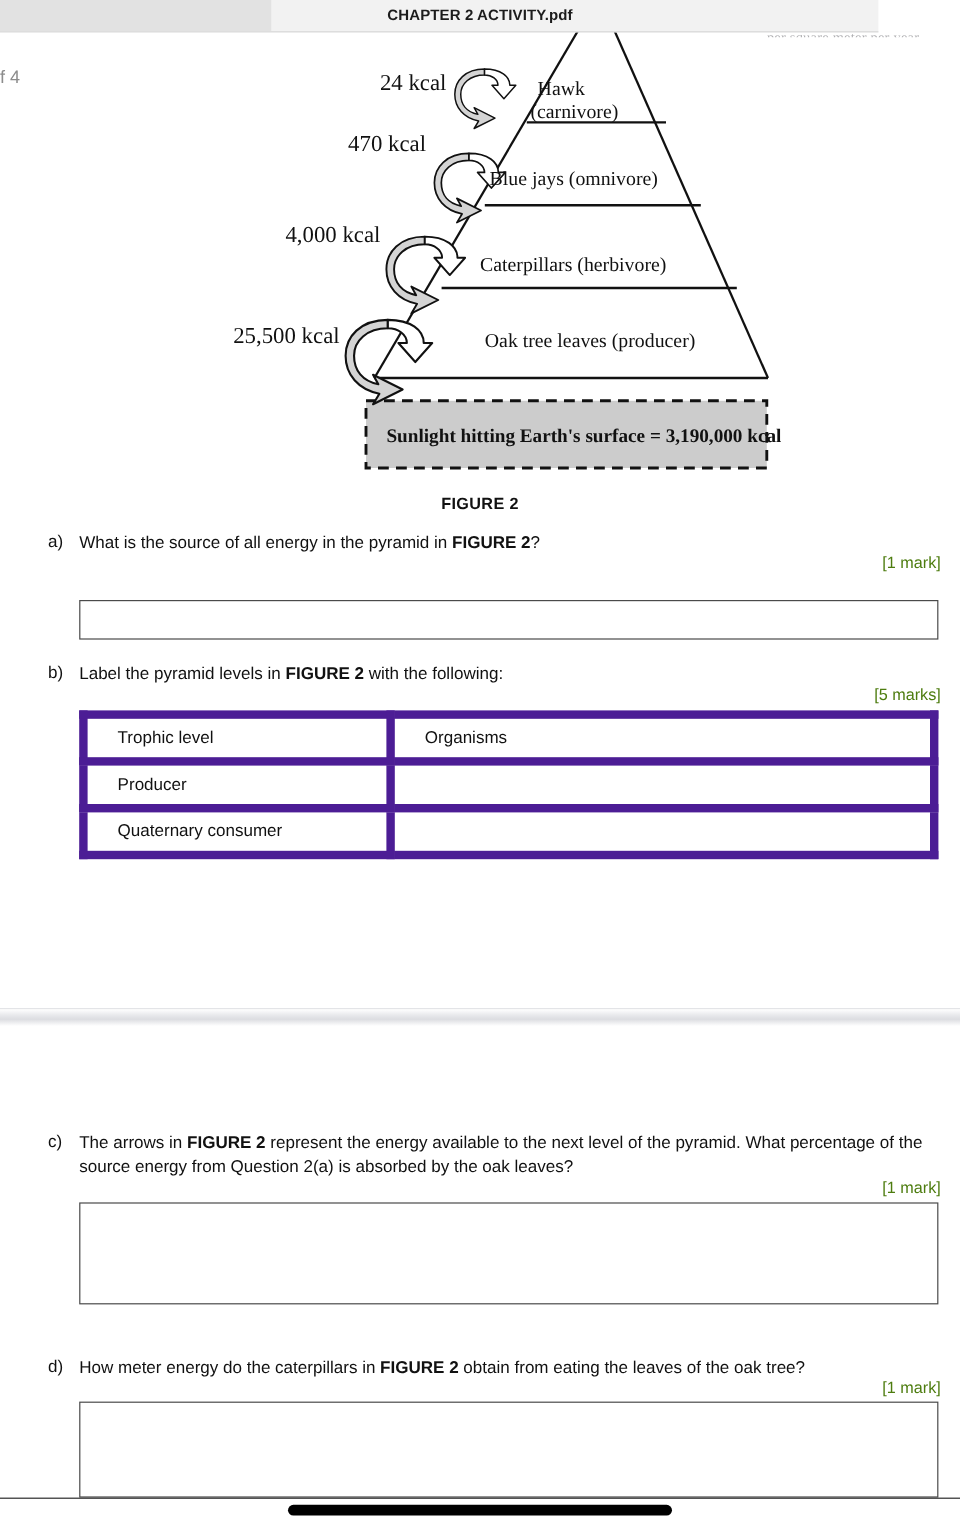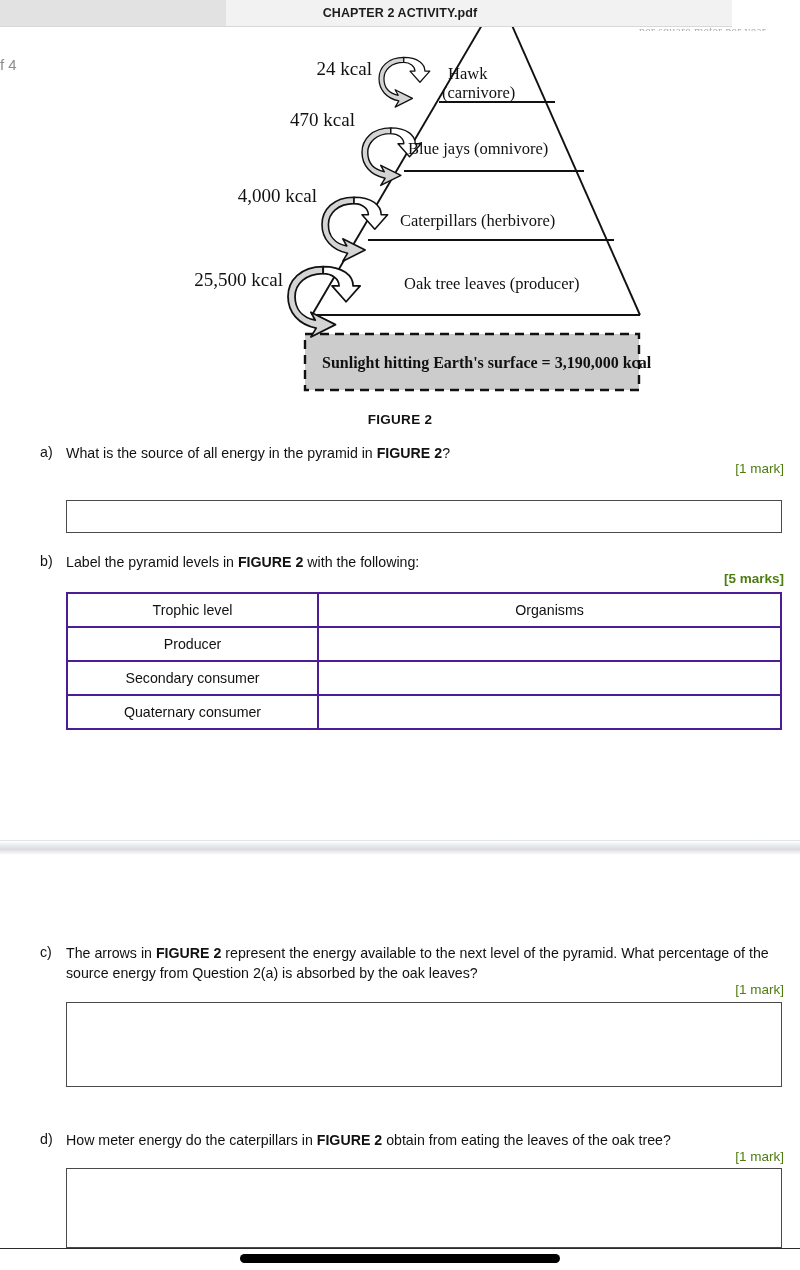--- a/index.html
+++ b/index.html
@@ -125,27 +125,26 @@
   .tbl {
     position: absolute;
     left: 66px;
     top: 592px;
     width: 716px;
     border-collapse: collapse;
     table-layout: fixed;
     background: #fff;
   }
   .tbl td {
-    border: 2px solid #4c1d95;
+    border: 7px solid #4c1d95;
     height: 28px;
     padding: 2px 25px;
     font-size: 14.2px;
     color: #111;
     vertical-align: middle;
-    text-align: center;
   }
   .tbl .col-a { width: 199px; }
 
   
   .pagebreak {
     position: absolute;
     left: 0;
     top: 840px;
     width: 800px;
     height: 14px;
@@ -244,39 +243,35 @@
 </div>
 <div class="marks" style="top:461px;">
   <span>[1 mark]</span>
 </div>
 <div class="answerbox" style="left:66px; top:500px; width:716px; height:33px;"></div>
 
 <div class="q-letter" style="left:40px; top:553px;">b)</div>
 <div class="q-text" style="left:66px; top:553px; width:700px;">
   <span>Label the pyramid levels in </span><b>FIGURE 2</b><span> with the following:</span>
 </div>
-<div class="marks" style="top:571px;font-weight:bold;">
+<div class="marks" style="top:571px;">
   <span>[5 marks]</span>
 </div>
 
 <table class="tbl">
   <tbody>
     <tr>
       <td class="col-a">Trophic level</td>
       <td>Organisms</td>
     </tr>
     <tr>
       <td class="col-a">Producer</td>
       <td></td>
     </tr>
     <tr>
-      <td class="col-a">Secondary consumer</td>
-      <td></td>
-    </tr>
-    <tr>
       <td class="col-a">Quaternary consumer</td>
       <td></td>
     </tr>
   </tbody>
 </table>
 
 <div class="pagebreak"></div>
 
 <div class="q-letter" style="left:40px; top:944px;">c)</div>
 <div class="q-text" style="left:66px; top:944px; width:706px;">

